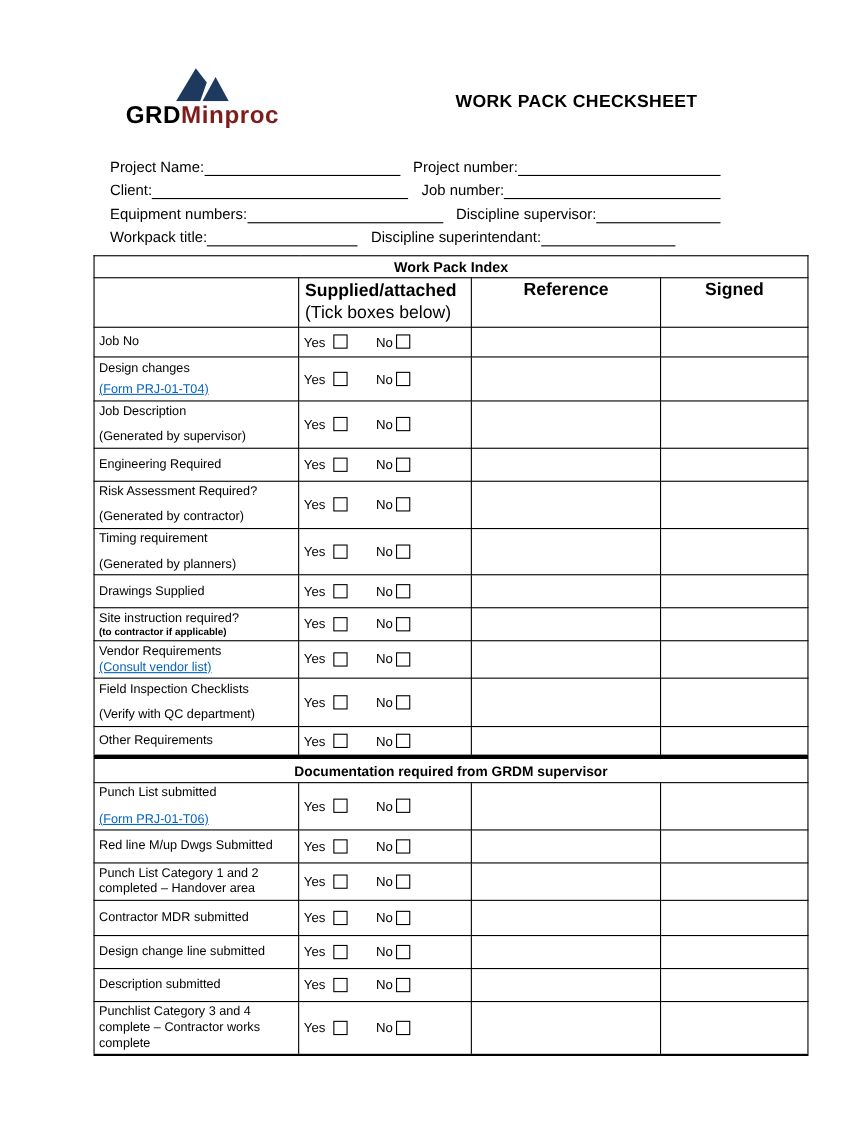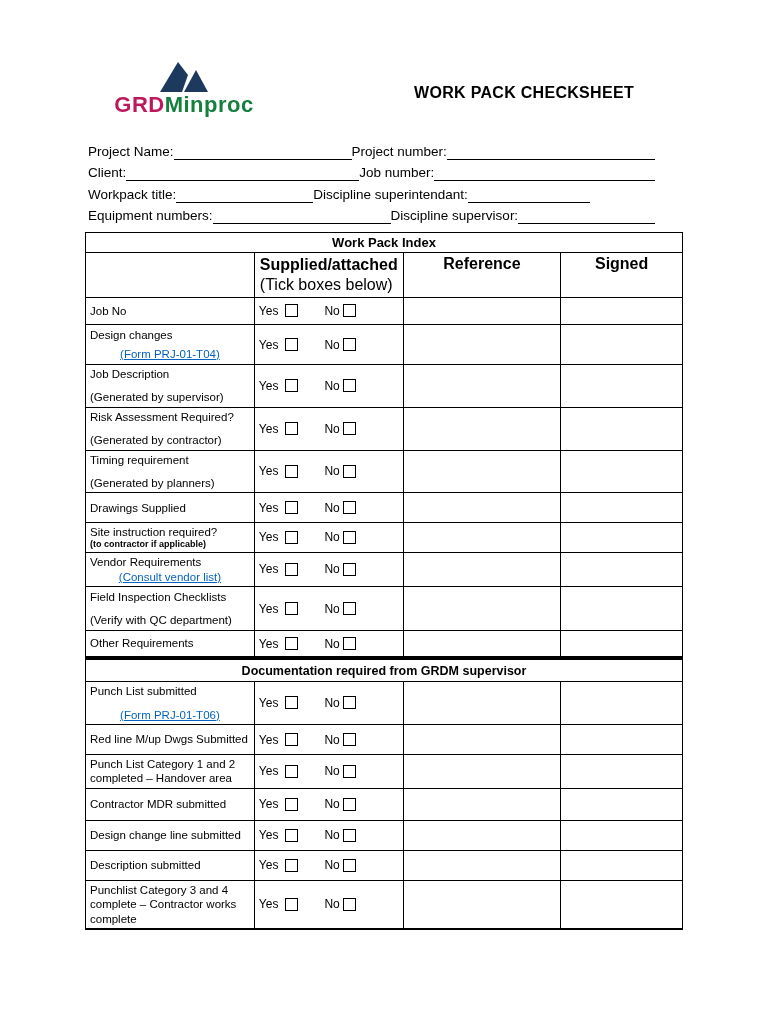--- a/index.html
+++ b/index.html
@@ -4,47 +4,47 @@
 <style>
   * { margin:0; padding:0; box-sizing:border-box; }
   html,body { background:#ffffff; }
   body { width:768px; height:1024px; font-family:"Liberation Sans", sans-serif; color:#000; }
   .page { position:relative; width:768px; height:1024px; background:#fff; overflow:hidden; }
 
   
   .logo { position:absolute; left:100px; top:58px; width:168px; text-align:center; }
   .logo svg { display:block; margin:0 auto 2px auto; }
   .logo-text { font-size:22px; font-weight:bold; letter-spacing:0.5px; line-height:1; }
-  .logo-grd { color:#be185d; }
-  .logo-minproc { color:#15803d; }
+  .logo-grd { color:#000000; }
+  .logo-minproc { color:#7f1d1d; }
   .doc-title { position:absolute; left:368px; top:84px; width:312px; text-align:center;
                font-size:16px; font-weight:bold; letter-spacing:0.3px; }
 
   
   .form-area { position:absolute; left:88px; top:138px; width:567px; font-size:13.5px; }
   .form-line { display:flex; align-items:flex-end; height:21.5px; }
-  .fl-label { white-space:nowrap; padding-bottom:1px; }
+  .fl-label { white-space:nowrap; padding-bottom:1px;margin-left:12px; }
   .fl-line { border-bottom:1px solid #000; height:16px; display:inline-block; }
   .fl-grow { flex:1; }
   .w178 { width:178px; } .w233 { width:233px; } .w137 { width:137px; } .w122 { width:122px; }
 
   
-  .wp-table { position:absolute; left:85px; top:232px; width:598px; border-collapse:collapse;
+  .wp-table { position:absolute; left:85px; top:232px; width:650px; border-collapse:collapse;
               font-size:11.5px; border:1px solid #000; border-bottom:2px solid #000; }
   .wp-table td { border:1px solid #000; padding:2px 4px; vertical-align:middle; }
   .tbl-title td { text-align:center; font-weight:bold; font-size:13px; height:20px; }
   .col-head td { vertical-align:top; font-size:16px; padding:2px 5px; }
   .ch-supplied { text-align:left; line-height:1.25; }
   .ch-supplied .b { font-weight:bold; }
   .ch-center { text-align:center; font-weight:bold; }
 
   .label-cell { vertical-align:top; padding:3px 5px; line-height:1.25; }
   .lnk { color:#0563c1; text-decoration:underline; cursor:pointer; }
   .sub { margin-top:1px; }
-  .lnk { margin-top:1px; display:block;text-align:center; }
+  .lnk { margin-top:1px; display:block; }
   tr.gap .sub, tr.gap .lnk { margin-top:9px; }
   tr.gap-sm .lnk { margin-top:4px; }
   .sub-small { font-size:9px; font-weight:bold; line-height:1.1; }
 
   .yn-cell { white-space:nowrap; padding-left:9px; font-size:12px; vertical-align:middle; }
   .cb { display:inline-block; width:13px; height:13px; border:1.5px solid #000; background:#fff;
         vertical-align:middle; margin-top:-2px; }
   .cb-yes { margin-left:7px; }
   .no-lbl { margin-left:26px; }
   .cb-no { margin-left:3px; }
@@ -80,30 +80,30 @@
       <span class="fl-label">Project number:</span>
       <span class="fl-line fl-grow"></span>
     </div>
     <div class="form-line">
       <span class="fl-label">Client:</span>
       <span class="fl-line w233"></span>
       <span class="fl-label">Job number:</span>
       <span class="fl-line fl-grow"></span>
     </div>
     <div class="form-line">
+      <span class="fl-label">Equipment numbers:</span>
+      <span class="fl-line w178"></span>
+      <span class="fl-label">Discipline supervisor:</span>
+      <span class="fl-line fl-grow"></span>
+    </div>
+    <div class="form-line">
       <span class="fl-label">Workpack title:</span>
       <span class="fl-line w137"></span>
       <span class="fl-label">Discipline superintendant:</span>
       <span class="fl-line w122"></span>
-    </div>
-    <div class="form-line">
-      <span class="fl-label">Equipment numbers:</span>
-      <span class="fl-line w178"></span>
-      <span class="fl-label">Discipline supervisor:</span>
-      <span class="fl-line fl-grow"></span>
     </div>
   </div>
 
   <table class="wp-table">
     <colgroup>
         <col class="c1">
         <col class="c2">
         <col class="c3">
         <col class="c4">
       </colgroup>
@@ -145,20 +145,28 @@
     <tr class="h42 gap">
       <td class="label-cell">
         <div>Job Description</div>
         <div class="sub optional">(Generated by supervisor)</div>
       </td>
       <td class="yn-cell"><span>Yes</span><span class="cb cb-yes"></span><span class="no-lbl">No</span><span class="cb cb-no"></span></td>
       <td></td>
       <td></td>
     </tr>
 
+    <tr class="h30">
+      <td class="label-cell">
+        <div>Engineering Required</div>
+      </td>
+      <td class="yn-cell"><span>Yes</span><span class="cb cb-yes"></span><span class="no-lbl">No</span><span class="cb cb-no"></span></td>
+      <td></td>
+      <td></td>
+    </tr>
 
     <tr class="h42 gap">
       <td class="label-cell">
         <div>Risk Assessment Required?</div>
         <div class="sub optional">(Generated by contractor)</div>
       </td>
       <td class="yn-cell"><span>Yes</span><span class="cb cb-yes"></span><span class="no-lbl">No</span><span class="cb cb-no"></span></td>
       <td></td>
       <td></td>
     </tr>

